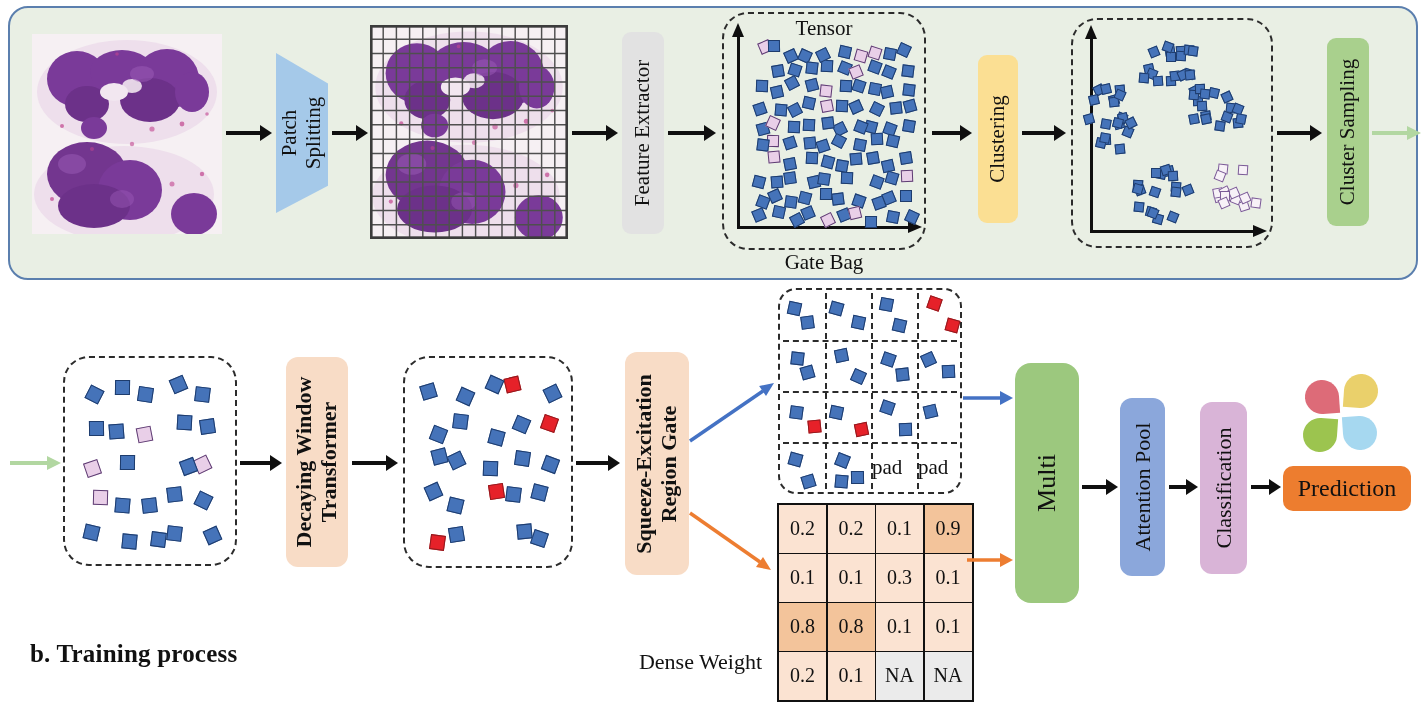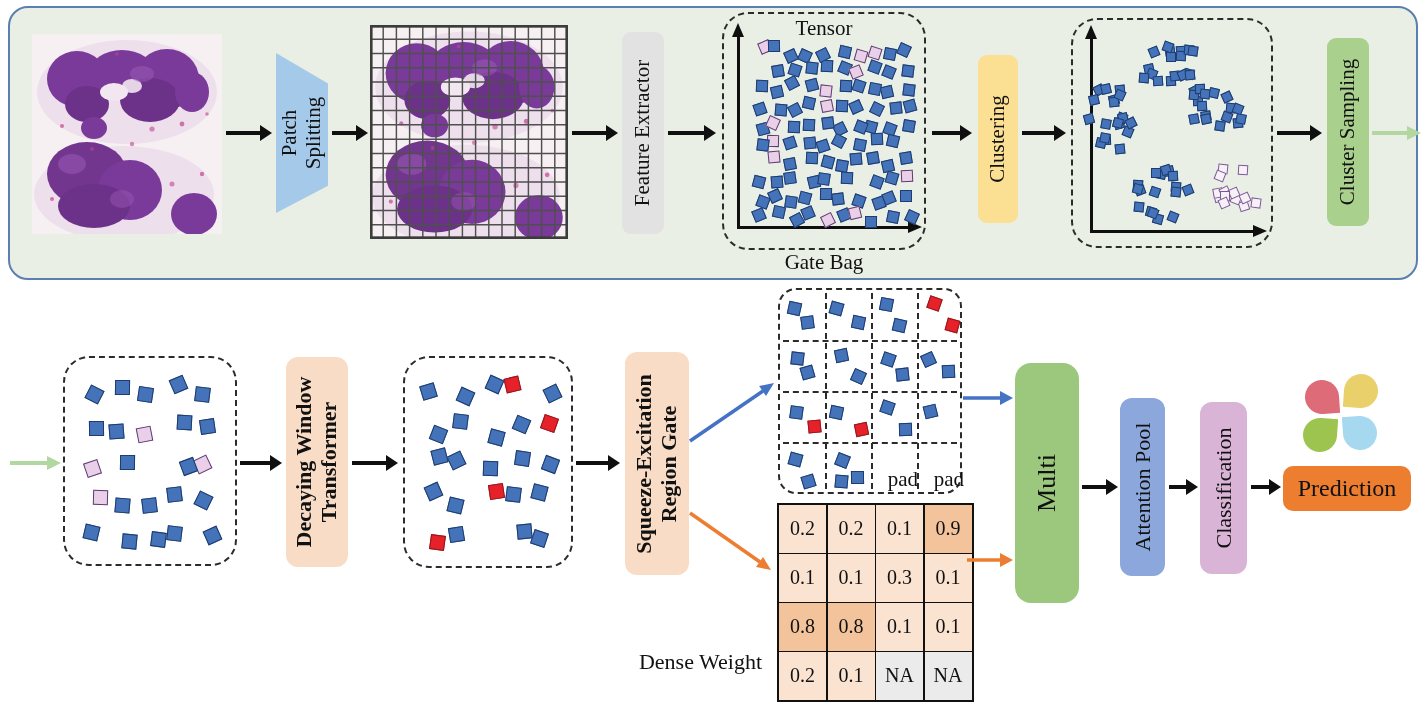--- a/index.html
+++ b/index.html
@@ -25,21 +25,21 @@
     border-left:12px solid #0f0f0f;border-top:8px solid transparent;border-bottom:8px solid transparent;}
   .axline-v{position:absolute;width:3px;background:#0f0f0f;}
   .axline-h{position:absolute;height:3px;background:#0f0f0f;}
   .ah-up{position:absolute;width:0;height:0;border-left:6.5px solid transparent;
     border-right:6.5px solid transparent;border-bottom:14px solid #0f0f0f;}
   .ah-right{position:absolute;width:0;height:0;border-top:6.5px solid transparent;
     border-bottom:6.5px solid transparent;border-left:14px solid #0f0f0f;}
   .gline-v{position:absolute;width:0;top:3px;bottom:3px;border-left:2px dashed #2b2b2b;}
   .gline-h{position:absolute;height:0;left:3px;right:3px;border-top:2px dashed #2b2b2b;}
   .gcell{position:absolute;width:46px;height:51.5px;}
-  .pad-label{position:absolute;width:100%;text-align:right;bottom:4px;font-size:21px;}
+  .pad-label{position:absolute;width:100%;text-align:left;bottom:16px;font-size:21px;}
   #gate-table{position:absolute;left:777px;top:503px;display:grid;
     grid-template-columns:repeat(4,47px);grid-template-rows:repeat(4,47.5px);
     border:2px solid #111;background:#111;gap:1.5px;}
   .gtcell{display:flex;align-items:center;justify-content:center;font-size:20px;background:#fbe3d2;}
   .gt-low{background:#fbe3d2;} .gt-high{background:#f3c49b;} .gt-na{background:#ebebeb;}
   .petal{position:absolute;width:34px;height:34px;}
   #prediction-box{display:flex;align-items:center;justify-content:center;font-size:24px;}
   svg.overlay{position:absolute;left:0;top:0;pointer-events:none;}
 </style>
 </head>
@@ -552,20 +552,21 @@
     <span>Prediction</span>
   </div>
 
   <div class="abs" style="left:1303px;top:374px;width:78px;height:82px;">
     <div class="petal" style="left:2px;top:6px;background:#dd6b78;border-radius:50% 50% 0 50%;transform:rotate(-4deg);"></div>
     <div class="petal" style="left:41px;top:0;background:#ead06b;border-radius:50% 50% 50% 0;transform:rotate(4deg);"></div>
     <div class="petal" style="left:0;top:44px;background:#9cc44f;border-radius:50% 0 50% 50%;transform:rotate(4deg);"></div>
     <div class="petal" style="left:40px;top:42px;background:#a6d8f0;border-radius:0 50% 50% 50%;transform:rotate(-4deg);"></div>
   </div>
 
+  <div class="ptitle" style="left:30px;top:640px;">b. Training process</div>
 
   <svg class="overlay" width="1426" height="706">
 
     <line x1="1372" y1="133" x2="1407" y2="133" stroke="#b2d7a1" stroke-width="4"></line>
     <polygon points="1421,133 1407,126 1407,140" fill="#b2d7a1"></polygon>
 
     <line x1="10" y1="463" x2="47" y2="463" stroke="#b2d7a1" stroke-width="4"></line>
     <polygon points="61,463 47,456 47,470" fill="#b2d7a1"></polygon>
 
     <line x1="690" y1="441" x2="763" y2="391" stroke="#4472c4" stroke-width="3.5"></line>

